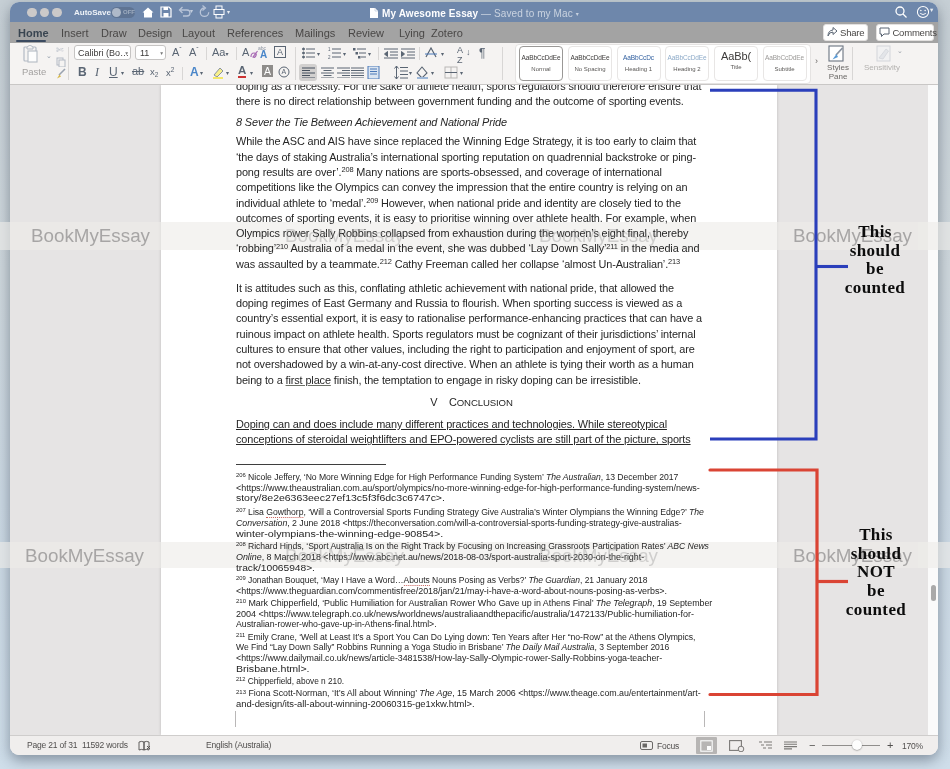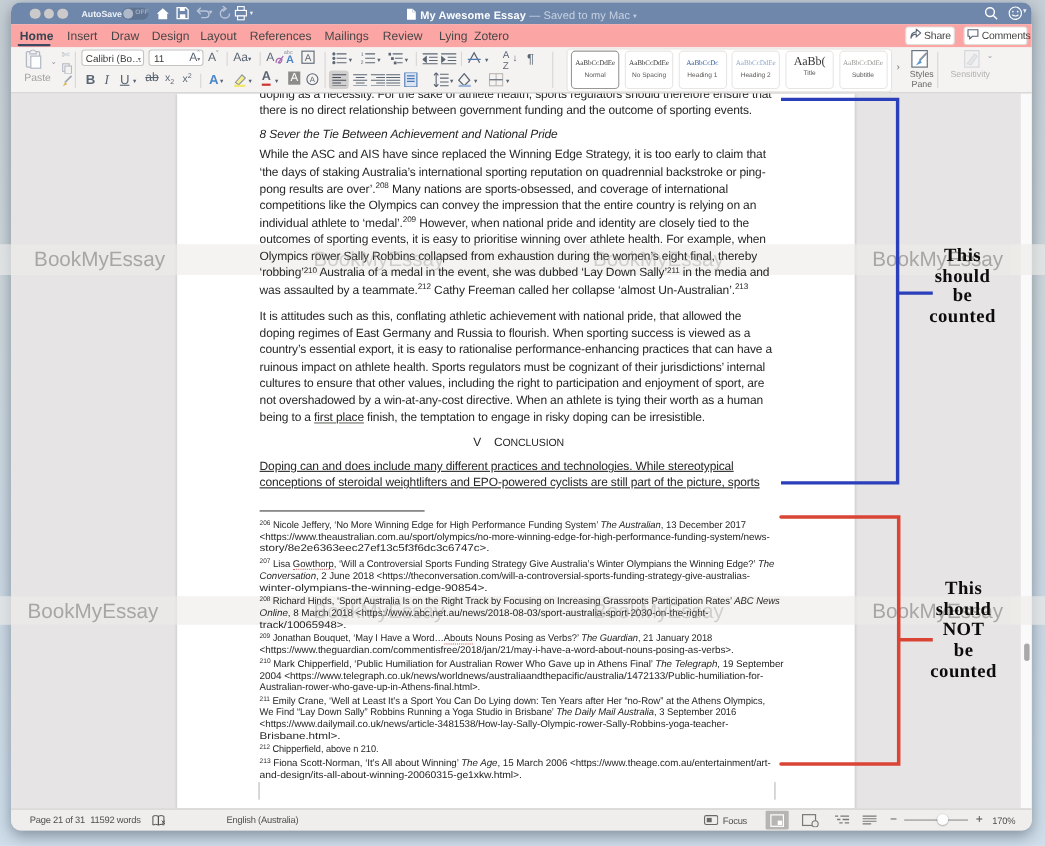--- a/index.html
+++ b/index.html
@@ -16,37 +16,37 @@
         background:#cbc9c9; }
   #autosave { position:absolute; left:64px; top:5.5px; color:#eef2f7; font-size:8px; font-weight:bold; }
   #aspill { position:absolute; left:101px; top:4.5px; width:24px; height:11px; border-radius:6px;
             background:#5f7493; }
   #aspill .knob { position:absolute; left:1px; top:1px; width:9px; height:9px; border-radius:50%; background:#aeb9c9; }
   #aspill .off { position:absolute; left:12px; top:2.5px; font-size:6px; color:#9fadc0; font-weight:bold;}
   .tbico { position:absolute; top:3px; width:14px; height:14px; }
   #title { position:absolute; left:0; right:0; top:5px; text-align:center; font-size:10px; color:#fdfdfe; font-weight:bold; letter-spacing:.1px; }
   #title .dim { color:rgba(255,255,255,.62); }
   
-  #tabs { position:absolute; left:0; top:20px; width:100%; height:21px; background:#fca5a5; }
+  #tabs { position:absolute; left:0; top:20px; width:100%; height:21px; background:#a3a3a3; }
   .tab { position:absolute; top:5px; font-size:11px; color:#494746; }
   .tab.act { color:#394551; font-weight:bold; }
   #homeline { position:absolute; left:6px; top:17.5px; width:30px; height:2px; background:#3b4a60; border-radius:1px;}
   .topbtn { position:absolute; top:2px; height:17px; background:#fff; border:1px solid #e3e1e0;
             border-radius:3px; font-size:9.5px; color:#494746; line-height:15px; padding:0 2px; letter-spacing:-.2px;
             white-space:nowrap; text-align:center; }
   
   #toolbar { position:absolute; left:0; top:41px; width:100%; height:42px; background:#f5f3f2;
              border-bottom:1px solid #c9c7c6; }
   .vdiv { position:absolute; width:1px; background:#d8d6d5; top:4px; height:33px; }
   .icn { position:absolute; color:#5a6573; }
   .whitebox { position:absolute; background:#fff; border:1px solid #c6c4c3; border-radius:3px;
               font-size:9px; color:#3c3a39; white-space:nowrap; overflow:hidden; }
   .chip { position:absolute; top:3px; width:44px; height:35px; background:#fff;
           border:1px solid #e8e6e5; border-radius:4px; text-align:center; }
-  .chip .sample { font-size:6.5px; color:#3c3a39; margin-top:7px; letter-spacing:-.1px;font-family:Liberation Serif, serif; }
+  .chip .sample { font-size:6.5px; color:#3c3a39; margin-top:7px; letter-spacing:-.1px; }
   .chip .lbl { font-size:6px; color:#5a5856; margin-top:4.5px; }
   
   #canvas { position:absolute; left:0; top:83px; width:100%; height:650px; background:#e6e4e4; overflow:hidden; }
   #page { position:absolute; left:151px; top:0; width:616px; height:650px; background:#fff;
           box-shadow:0 0 3px rgba(0,0,0,.18); }
   .cband { position:absolute; left:0; width:100%; background:rgba(238,235,233,.62); }
   .band { position:absolute; background:rgba(238,235,233,.62); z-index:20; pointer-events:none; }
   .wm { position:absolute; font-size:18.8px; color:rgba(148,146,146,.78); letter-spacing:0; z-index:21; }
   .wm.faint { color:rgba(148,146,146,.38); }
   .sq { border-bottom:1px dotted #c75c55; }
@@ -152,21 +152,21 @@
         <rect x="1" y="1" width="6" height="7" fill="none" stroke="#b3bac4"></rect>
         <rect x="3" y="3" width="6" height="7" fill="#f5f3f2" stroke="#b3bac4"></rect>
       </svg>
     <svg class="icn" style="left:45px;top:25px;" width="12" height="12" viewBox="0 0 12 12">
         <path d="M10 1 L4 7" stroke="#9aa3b0" stroke-width="1.6"></path>
         <path d="M4.5 6.5 L2 10.5 L6 8.5 Z" fill="#d8b84a"></path>
       </svg>
     <div class="vdiv" style="left:58px;"></div>
 
     <div class="whitebox" style="left:64px;top:2px;width:57px;height:15px;padding:2px 3px;">Calibri (Bo…<span style="position:absolute;right:2px;top:4px;font-size:5.5px;color:#777;">▾</span></div>
-    <div class="whitebox" style="left:125px;top:2px;width:50px;height:15px;padding:2px 4px;">11<span style="position:absolute;right:2px;top:4px;font-size:5.5px;color:#777;">▾</span></div>
+    <div class="whitebox" style="left:125px;top:2px;width:31px;height:15px;padding:2px 4px;">11<span style="position:absolute;right:2px;top:4px;font-size:5.5px;color:#777;">▾</span></div>
     <div class="icn" style="left:162px;top:3px;font-size:11px;">A<span style="font-size:7px;vertical-align:4px;">ˆ</span></div>
     <div class="icn" style="left:179px;top:3px;font-size:11px;">A<span style="font-size:7px;vertical-align:4px;">ˇ</span></div>
     <div class="vdiv" style="left:196px;height:13px;top:4px;"></div>
     <div class="icn" style="left:202px;top:3px;font-size:11px;">Aa<span style="font-size:6px;">▾</span></div>
     <div class="vdiv" style="left:226px;height:13px;top:4px;"></div>
     <div class="icn" style="left:232px;top:3px;font-size:11px;">A</div>
       <svg class="icn" style="left:240px;top:7px;" width="9" height="9" viewBox="0 0 9 9">
         <path d="M1 7 Q1 3 4 3 Q7 3 6 5.5 Q5 8 3 7 L7.5 1" fill="none" stroke="#a86ab4" stroke-width="1.2"></path>
       </svg>
     <div class="icn" style="left:248px;top:2px;font-size:5px;color:#8a93a0;">abc</div>

